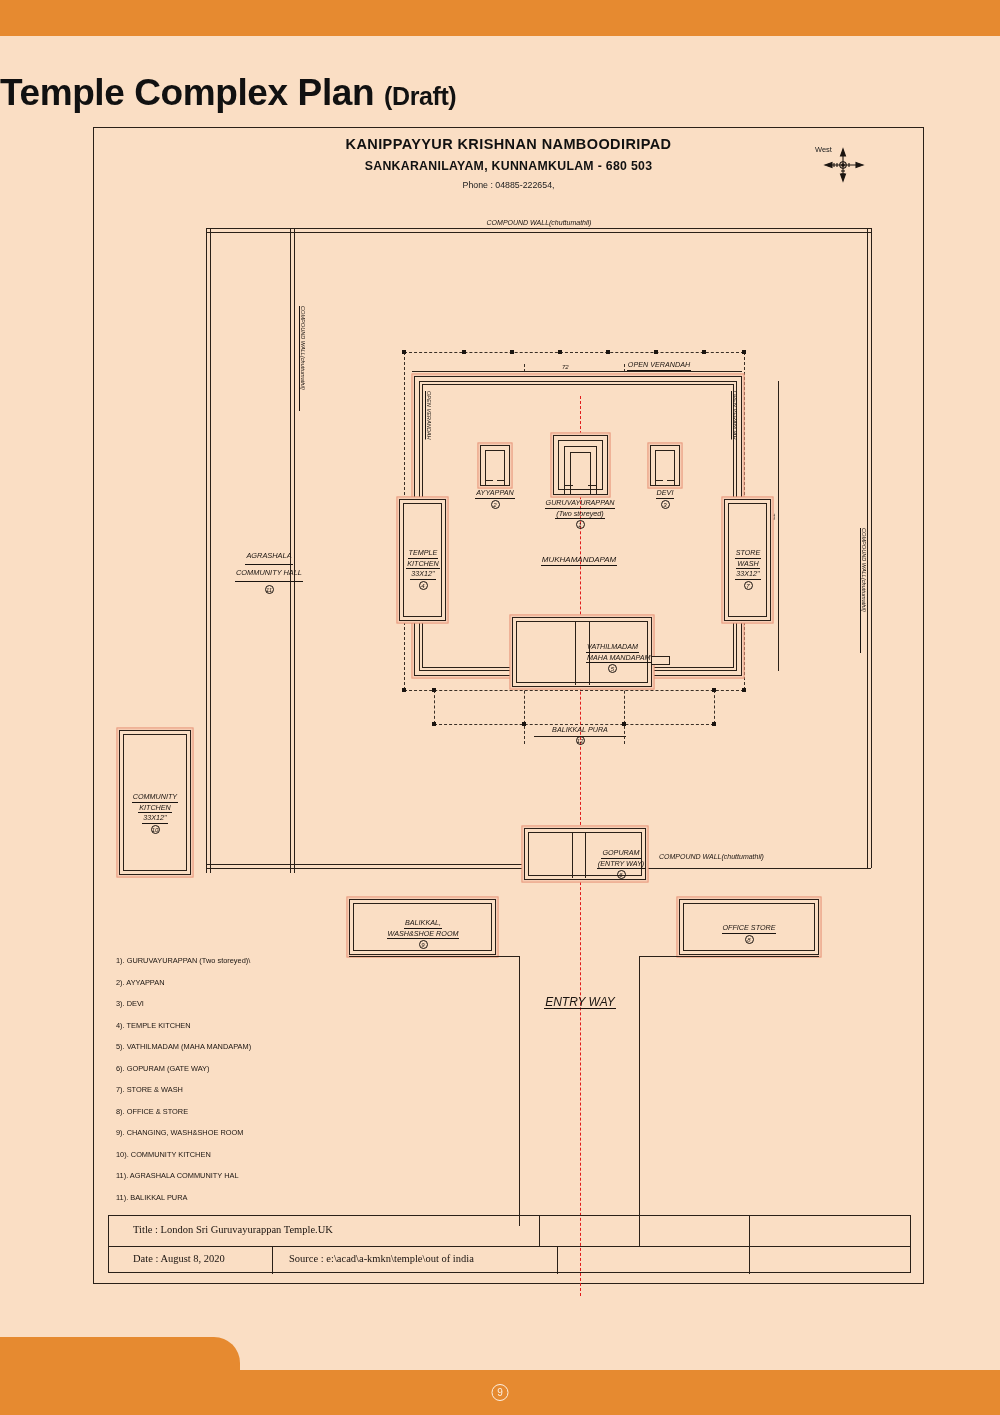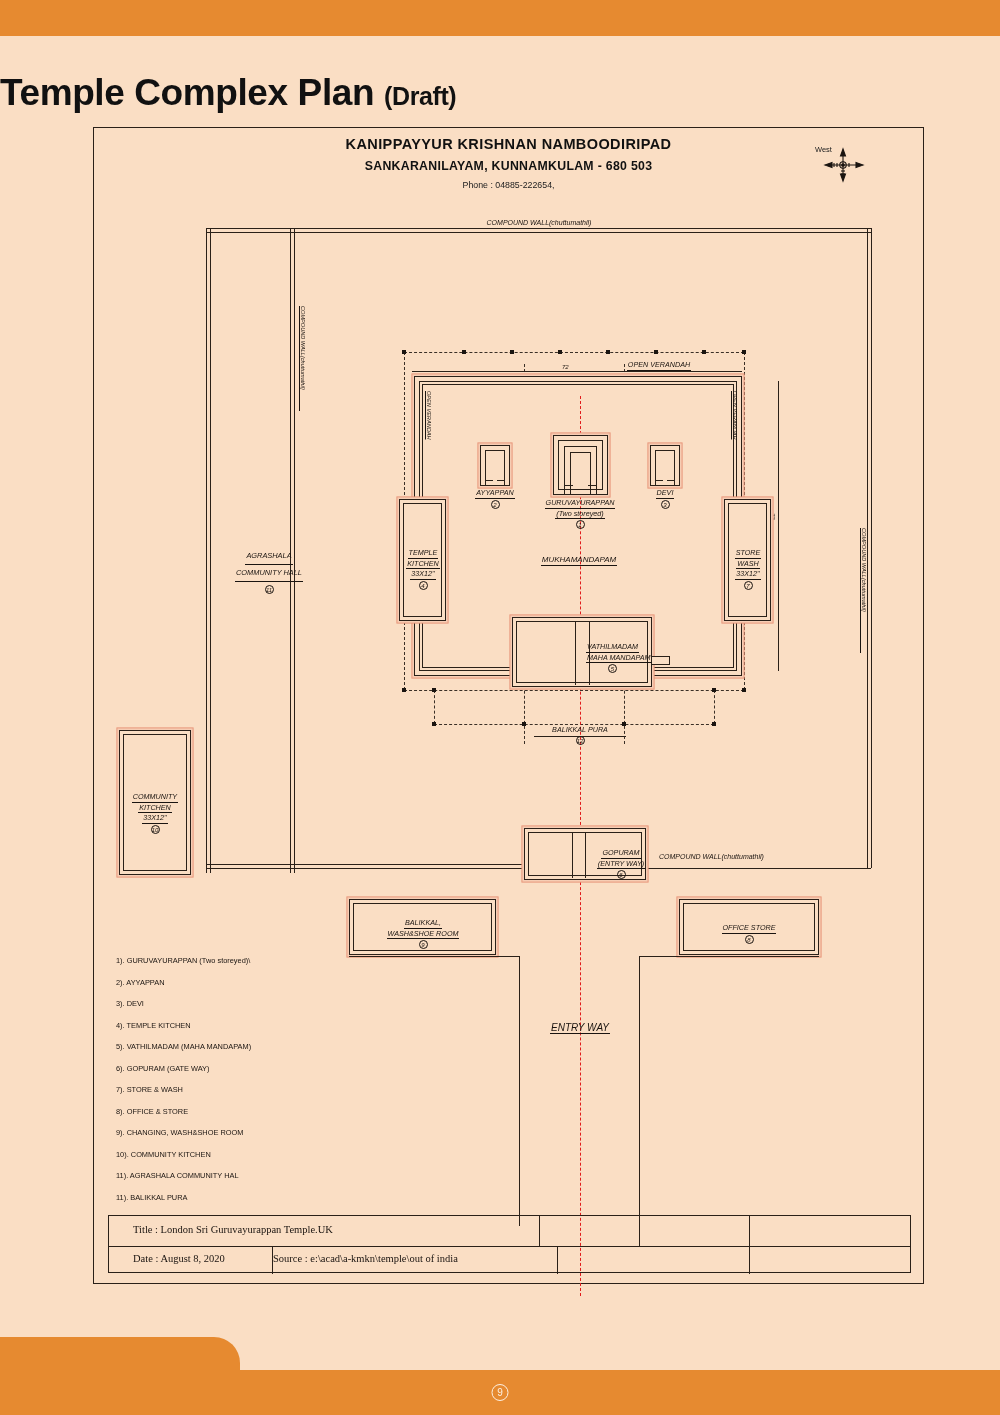--- a/index.html
+++ b/index.html
@@ -315,21 +315,21 @@
     <div class="room inner" style="left:585px; top:771px; width:140px; height:56px;"></div>
     <div class="lbl" style="left:615px; top:795px; width:80px;">
       <span class="u">OFFICE STORE</span><br>
       <span class="num">8</span>
     </div>
 
     <div class="ln hln" style="left:255px; top:828px; width:170px;"></div>
     <div class="ln vln" style="left:425px; top:828px; height:270px;"></div>
     <div class="ln hln" style="left:545px; top:828px; width:180px;"></div>
     <div class="ln vln" style="left:545px; top:828px; height:270px;"></div>
-    <div class="lbl" style="left:440px; top:895px; width:92px; font-size:10px;">
+    <div class="lbl" style="left:440px; top:870px; width:92px; font-size:12px;">
       <span class="u">ENTRY WAY</span>
     </div>
 
   </div>
 
   <div class="legend">
     <div class="legend-item">1). GURUVAYURAPPAN (Two storeyed)\</div>
     <div class="legend-item">2). AYYAPPAN</div>
     <div class="legend-item">3). DEVI</div>
     <div class="legend-item">4). TEMPLE KITCHEN</div>
@@ -345,21 +345,21 @@
 
   <div class="tblock">
     <div class="tb-hdiv" style="left:0; top:30px; width:100%;"></div>
     <div class="tb-div" style="left:430px; top:0; height:30px;"></div>
     <div class="tb-div" style="left:530px; top:0; height:30px;"></div>
     <div class="tb-div" style="left:640px; top:0; height:58px;"></div>
     <div class="tb-div" style="left:163px; top:30px; height:28px;"></div>
     <div class="tb-div" style="left:448px; top:30px; height:28px;"></div>
     <div class="tb-cell" style="left:24px; top:8px;">Title :   London Sri Guruvayurappan Temple.UK</div>
     <div class="tb-cell" style="left:24px; top:37px;">Date :   August 8, 2020</div>
-    <div class="tb-cell" style="left:164px; top:37px;">Source :  e:\acad\a-kmkn\temple\out of india</div>
+    <div class="tb-cell" style="left:180px; top:37px;">Source :  e:\acad\a-kmkn\temple\out of india</div>
   </div>
 
 </div>
 
 <div class="footer-wrap">
   <div class="footer-bar"></div>
   <div class="footer-tab"></div>
   <div class="page-num">9</div>
 </div>
 

